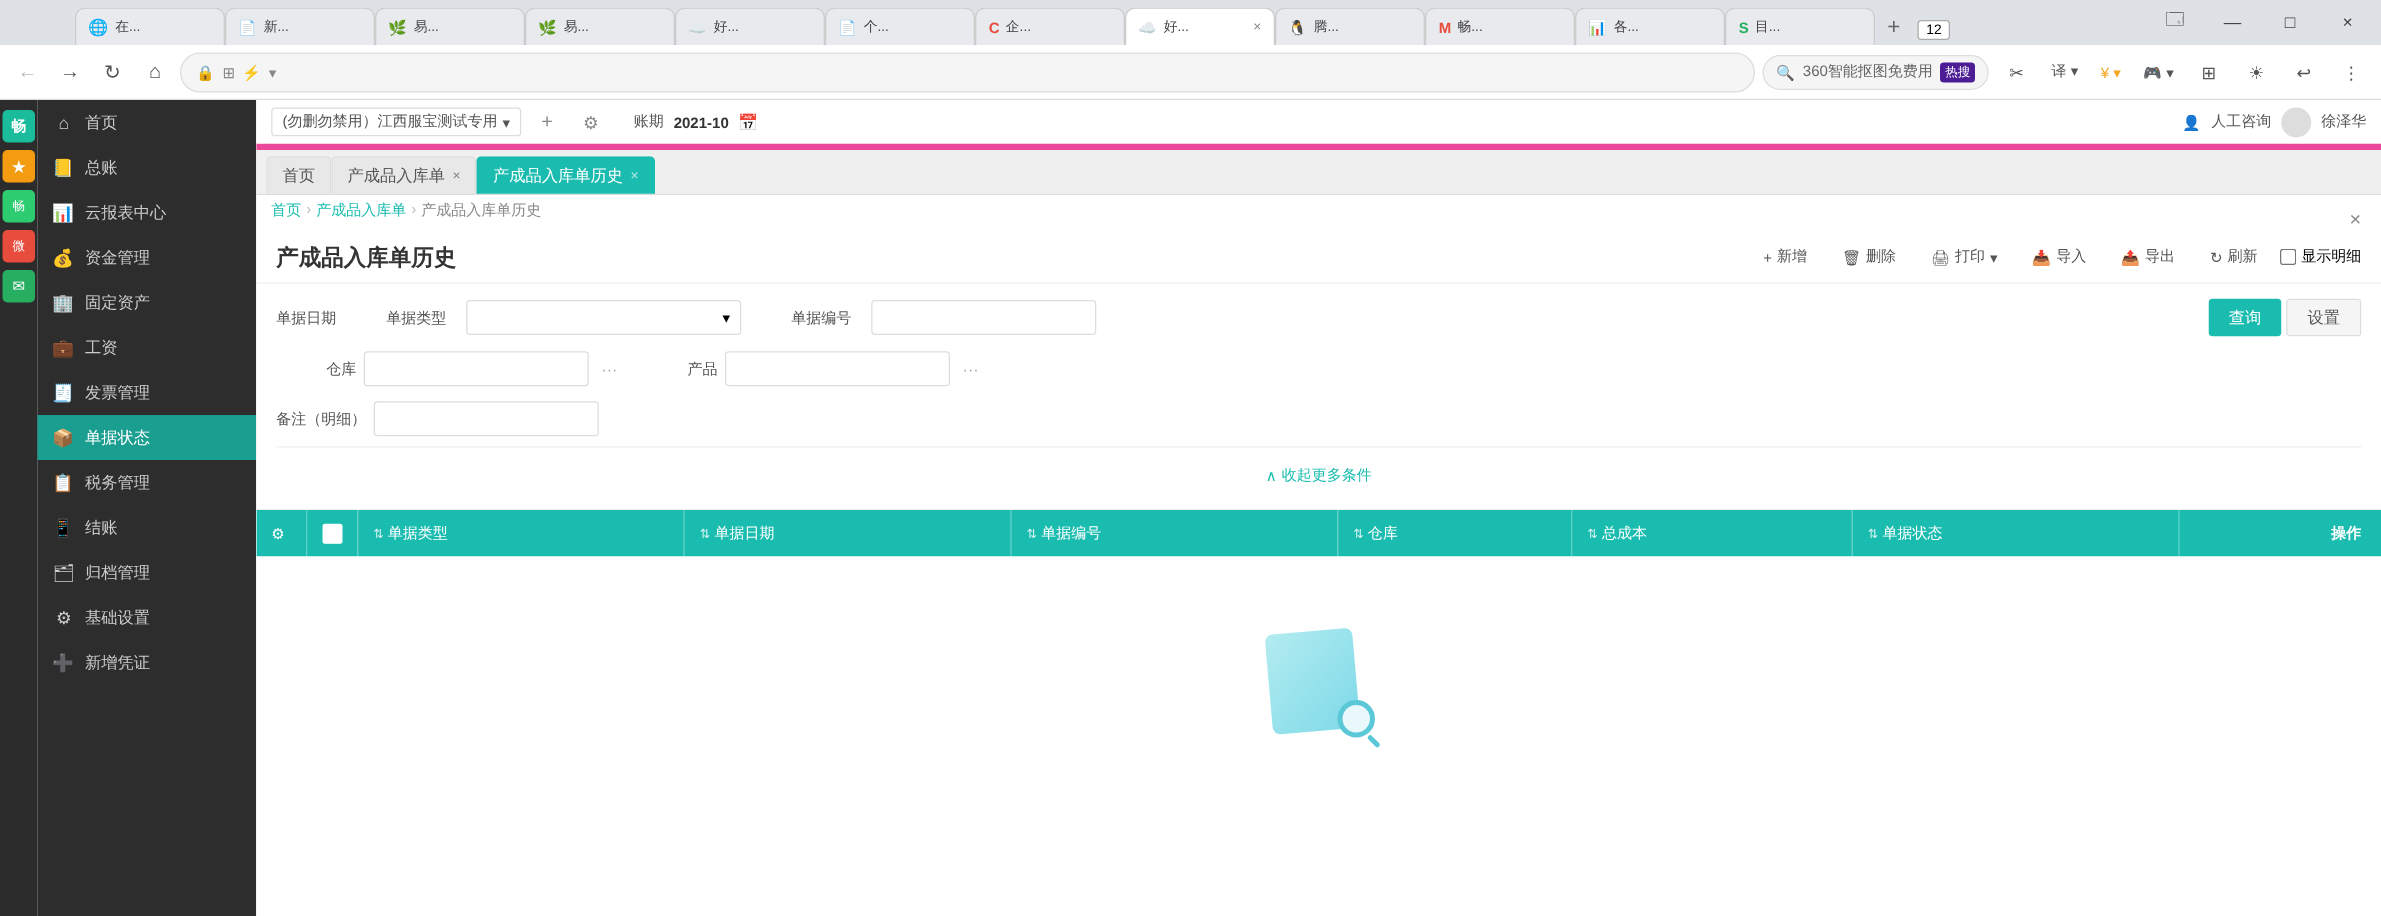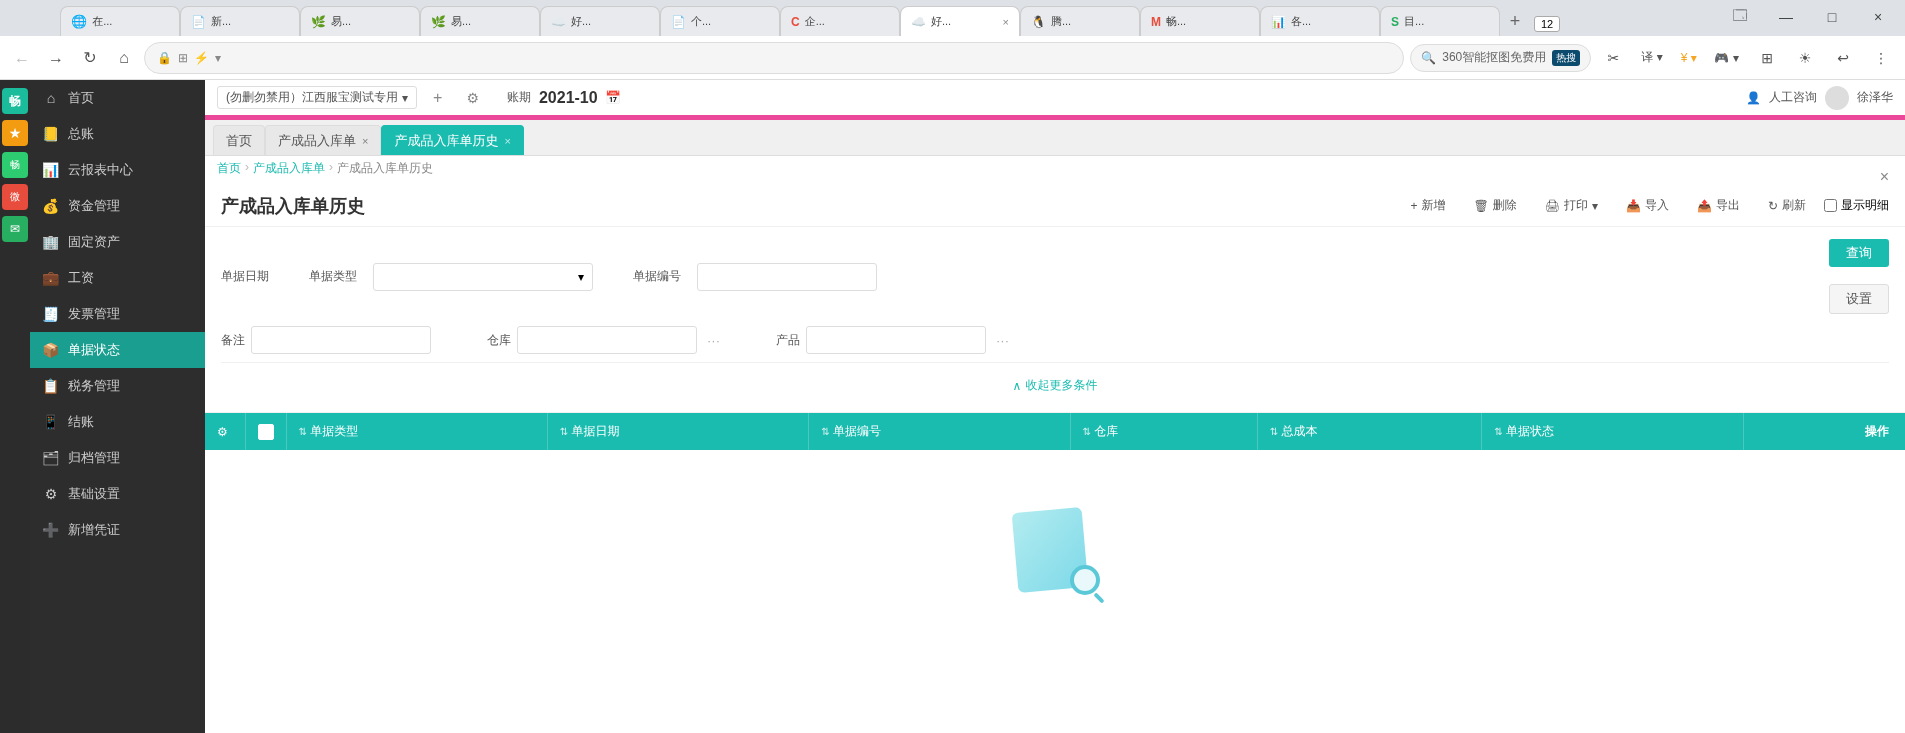--- a/index.html
+++ b/index.html
@@ -13,21 +13,21 @@
     .tab-new { width: 30px; height: 30px; display: flex; align-items: center; justify-content: center; font-size: 18px; color: #666; cursor: pointer; }
     .win-btn { width: 46px; height: 30px; display: flex; align-items: center; justify-content: center; font-size: 14px; color: #444; cursor: pointer; }
 
     .address-bar { background: #fff; height: 44px; display: flex; align-items: center; padding: 0 8px; gap: 6px; border-bottom: 1px solid #ddd; }
     .nav-btn { width: 28px; height: 28px; border-radius: 50%; display: flex; align-items: center; justify-content: center; color: #555; font-size: 16px; cursor: pointer; }
     .nav-btn.disabled { color: #bbb; cursor: default; }
     .url-bar { flex: 1; height: 32px; border: 1px solid #ddd; border-radius: 16px; display: flex; align-items: center; padding: 0 12px; background: #f5f5f5; font-size: 12px; color: #444; gap: 6px; }
     .url-text { flex: 1; overflow: hidden; white-space: nowrap; text-overflow: ellipsis; }
     .toolbar-btn { width: 32px; height: 32px; border-radius: 50%; display: flex; align-items: center; justify-content: center; font-size: 14px; color: #555; cursor: pointer; }
     .search-bar-360 { height: 28px; background: #f5f5f5; border: 1px solid #ddd; border-radius: 14px; display: flex; align-items: center; padding: 0 10px; gap: 6px; min-width: 180px; font-size: 12px; color: #666; }
-    .hot-badge { background: #0c4a6e; color: #fff; font-size: 10px; padding: 1px 4px; border-radius: 3px; }
+    .hot-badge { background: #4c1d95; color: #fff; font-size: 10px; padding: 1px 4px; border-radius: 3px; }
 
     
     .app-layout { display: flex; flex: 1; height: calc(733px - 80px); overflow: hidden; }
 
     
     .icon-sidebar { width: 30px; background: #2c2c2c; display: flex; flex-direction: column; align-items: center; padding-top: 8px; gap: 6px; flex-shrink: 0; }
     .icon-sidebar-item { width: 26px; height: 26px; border-radius: 4px; display: flex; align-items: center; justify-content: center; cursor: pointer; font-size: 14px; }
 
     
     .nav-sidebar { width: 175px; background: #2d2d2d; color: #ccc; flex-shrink: 0; display: flex; flex-direction: column; }
@@ -37,21 +37,21 @@
     .nav-item.active { background: #1a9e8f; color: #fff; }
     .nav-item-icon { font-size: 14px; width: 18px; text-align: center; }
 
     
     .main-content { flex: 1; background: #f5f5f5; display: flex; flex-direction: column; overflow: hidden; }
 
     
     .content-topbar { background: #fff; height: 40px; display: flex; align-items: center; padding: 0 12px; border-bottom: 5px solid #ec4899; gap: 8px; }
     .company-selector { display: flex; align-items: center; gap: 4px; font-size: 12px; color: #555; border: 1px solid #ddd; border-radius: 3px; padding: 2px 8px; cursor: pointer; }
     .period-label { font-size: 12px; color: #555; margin-left: 12px; }
-    .period-value { font-size: 16px; color: #333; font-weight: bold; }
+    .period-value { font-size: 12px; color: #333; font-weight: bold; }
     .user-area { margin-left: auto; display: flex; align-items: center; gap: 8px; font-size: 12px; color: #555; }
 
     
     .page-tabs { background: #f0f0f0; height: 36px; display: flex; align-items: flex-end; padding-left: 8px; border-bottom: 1px solid #ddd; }
     .page-tab { height: 30px; padding: 0 12px; display: flex; align-items: center; gap: 6px; font-size: 13px; cursor: pointer; border-radius: 4px 4px 0 0; border: 1px solid #ddd; border-bottom: none; background: #e8e8e8; color: #555; }
     .page-tab.active { background: #1abcb0; color: #fff; border-color: #1abcb0; }
     .page-tab-close { font-size: 11px; opacity: 0.7; }
     .breadcrumb-area { padding: 4px 12px; font-size: 12px; color: #888; display: flex; gap: 4px; }
     .breadcrumb-sep { color: #bbb; }
 
@@ -346,43 +346,45 @@
 
             <span class="filter-label" style="margin-left:24px;">单据类型</span>
             <div class="filter-select" style="width:220px;">
               <span></span>
               <span>▾</span>
             </div>
 
             <span class="filter-label" style="margin-left:24px;">单据编号</span>
             <input class="filter-input" type="text" style="">
 
-            <div style="margin-left:auto; display:flex; flex-direction:column; gap:17px;">
+            <div style="margin-left:auto; display:flex; flex-direction:row; gap:4px;">
               <button class="query-btn">查询</button>
               <button class="settings-btn">设置</button>
             </div>
           </div>
 
           <div class="filter-row2">
-            <div class="filter-group">
-              <span class="filter-label">备注</span>
-              <input class="filter-input" type="text" style="">
-            </div>
             <div class="filter-group" style="margin-left:40px;">
               <span class="filter-label">仓库</span>
               <input class="filter-input" type="text" style="">
               <span class="filter-dots">···</span>
             </div>
             <div class="filter-group" style="margin-left:40px;">
               <span class="filter-label">产品</span>
               <input class="filter-input" type="text" style="">
               <span class="filter-dots">···</span>
             </div>
           </div>
 
+          <div class="filter-row2" style="margin-top:12px;">
+            <div class="filter-group">
+              <span class="filter-label">备注（明细）</span>
+              <input class="filter-input" type="text" style="">
+            </div>
+          </div>
 
           <div style="display:flex; justify-content:center; margin-top:8px; border-top:1px solid #f0f0f0; padding-top:8px;">
             <div class="collapse-btn">
               <span>∧</span>
               <span>收起更多条件</span>
             </div>
           </div>
         </div>
 
         <div class="table-container">

